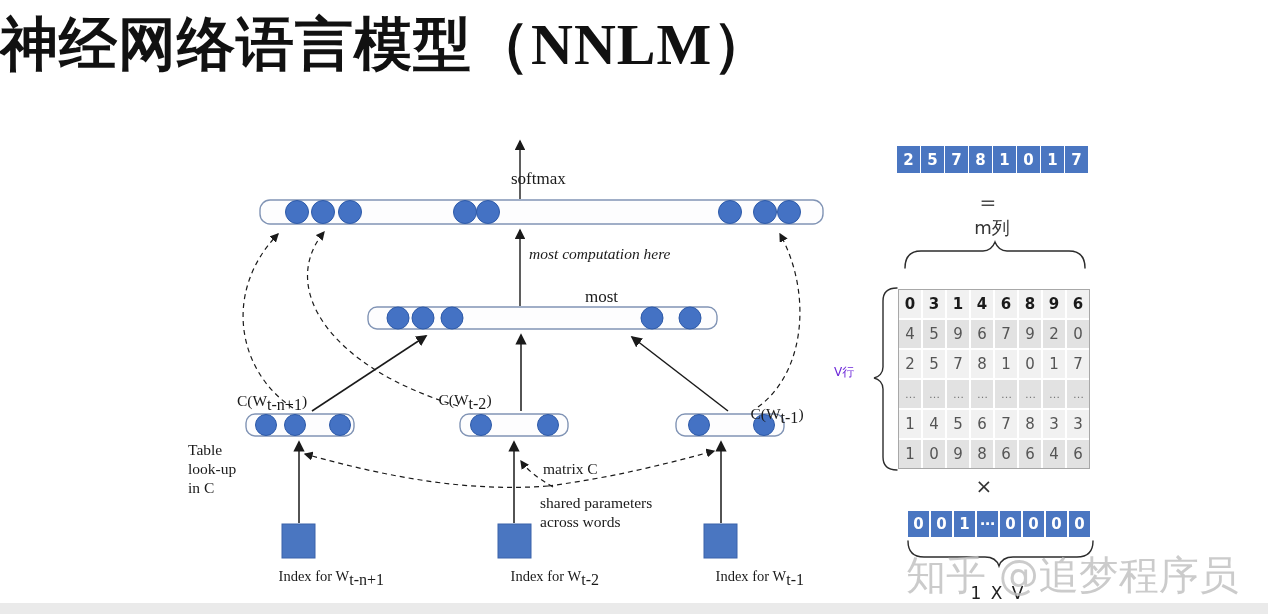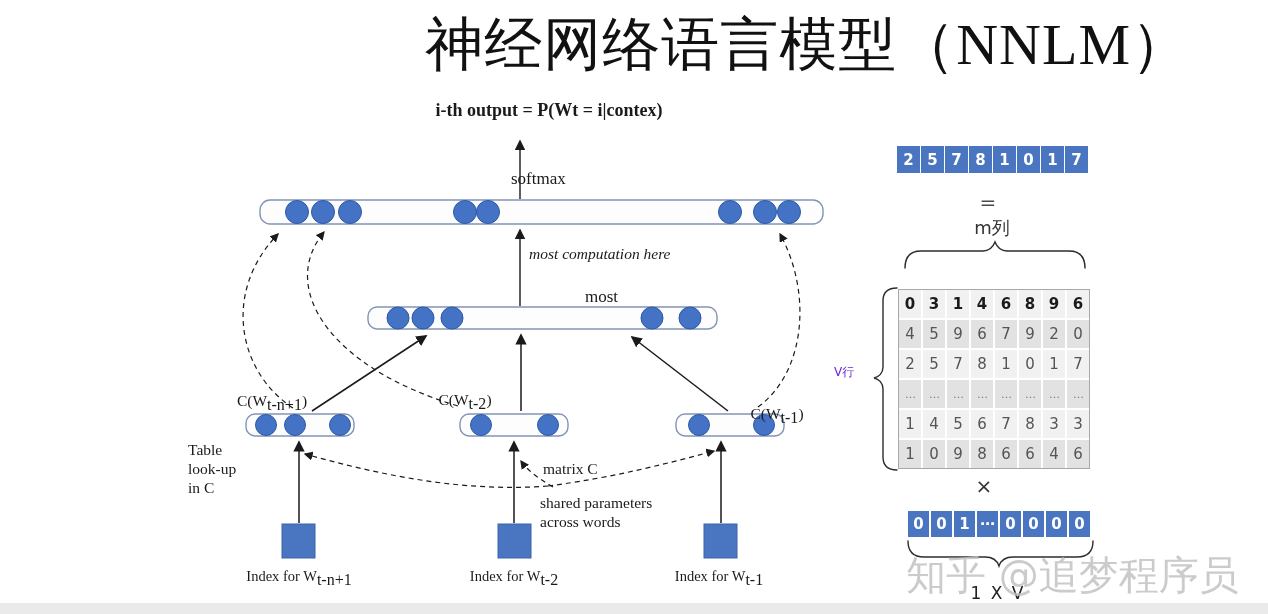--- a/index.html
+++ b/index.html
@@ -1,26 +1,26 @@
 <!DOCTYPE html>
 <html><head>
 <meta charset="utf-8">
 <style>
   html,body{margin:0;padding:0;background:#fff;}
   .stage{position:relative;width:1268px;height:614px;background:#ffffff;overflow:hidden;
          font-family:"Liberation Serif",serif;color:#1a1a1a;}
   .abs{position:absolute;}
-  .title{left:0;top:6px;width:1190px;text-align:right;font-size:58px;font-weight:400;
+  .title{left:0;top:6px;width:1190px;text-align:left;font-size:58px;font-weight:700;
          letter-spacing:1px;color:#111;white-space:nowrap;}
   .subtitle{left:418px;top:100px;width:262px;text-align:center;font-size:18px;font-weight:700;}
   .lbl{font-size:17px;}
   .lbl-s{font-size:15.5px;}
   .emb-label{width:110px;text-align:center;font-size:15.5px;white-space:nowrap;}
   .emb-label sub,.idx-label sub{font-size:16px;}
-  .idx-label{width:170px;text-align:center;font-size:14.5px;white-space:nowrap;}
+  .idx-label{width:170px;text-align:right;font-size:14.5px;white-space:nowrap;}
   .multiline div{line-height:19px;}
   .sans{font-family:"DejaVu Sans","Liberation Sans",sans-serif;}
   .vec{display:flex;gap:1px;}
   .vcell{width:23px;height:27px;background:#4a76c1;color:#ffffff;display:flex;align-items:center;
          justify-content:center;font:700 15px "DejaVu Sans",sans-serif;}
   .vec2 .vcell{width:21px;height:26px;}
   .mtx{display:grid;grid-template-columns:repeat(8,22px);grid-auto-rows:28px;gap:2px;
        background:#ffffff;border:1px solid #a8a8a8;}
   .mcell{display:flex;align-items:center;justify-content:center;
          font:15px "DejaVu Sans",sans-serif;color:#555;}
@@ -109,21 +109,20 @@
       <path d="M548,486 C610,478 662,465 714,451" marker-end="url(#arr)"></path>
       <path d="M553,487 C538,478 528,471 521,461" marker-end="url(#arr)"></path>
     </g>
 
     <path d="M905,268 C905,256 911,251 921,251 L983,251 C989,251 993,247 995,242 C997,247 1001,251 1007,251 L1069,251 C1079,251 1085,256 1085,268" fill="none" stroke="#2c2c2c" stroke-width="1.4" stroke-linecap="round"></path>
     <path d="M897,288 C887,288 883,293 883,301 L883,367 C883,373 879,377 874,378 C879,379 883,383 883,389 L883,457 C883,465 887,470 897,470" fill="none" stroke="#2c2c2c" stroke-width="1.4" stroke-linecap="round"></path>
     <path d="M908,541 C908,552 914,557 924,557 L985,557 C992,557 997,560 999,566 C1001,560 1006,557 1013,557 L1077,557 C1087,557 1093,552 1093,541" fill="none" stroke="#2c2c2c" stroke-width="1.4" stroke-linecap="round"></path>
   </svg>
 
   <div class="abs title">神经网络语言模型（NNLM）</div>
-  <div class="abs subtitle">i-th output = P(Wt = i|contex)</div>
 
   <div class="abs lbl" style="left:511px;top:169px;">softmax</div>
   <div class="abs lbl-s" style="left:529px;top:245px;font-style:italic;">most computation here</div>
   <div class="abs lbl" style="left:585px;top:287px;">most</div>
 
   <div class="abs emb-label" style="left:217px;top:392px;">
     <span>C(W</span><sub>t-n+1</sub><span>)</span>
   </div>
   <div class="abs emb-label" style="left:410px;top:391px;">
     <span>C(W</span><sub>t-2</sub><span>)</span>

